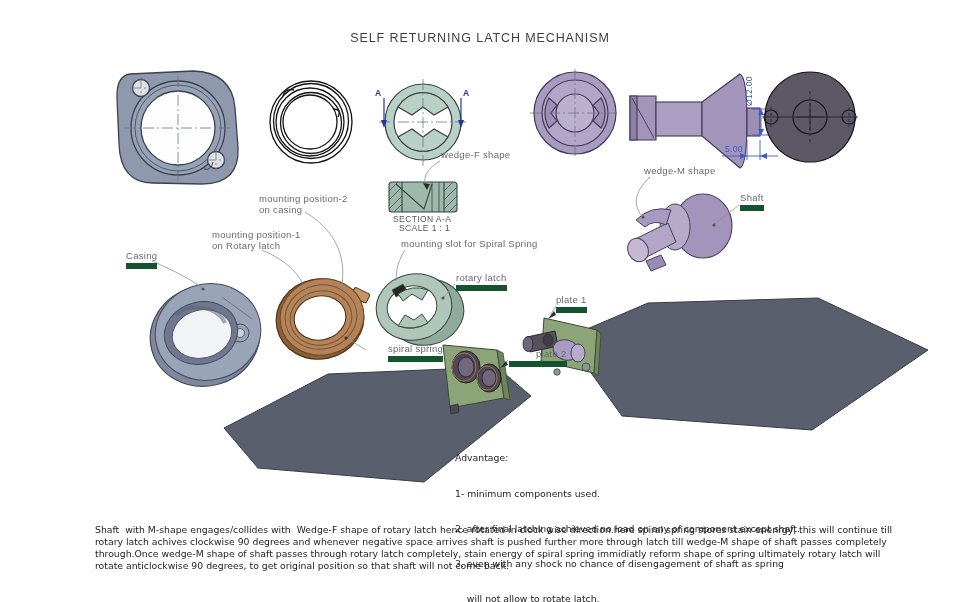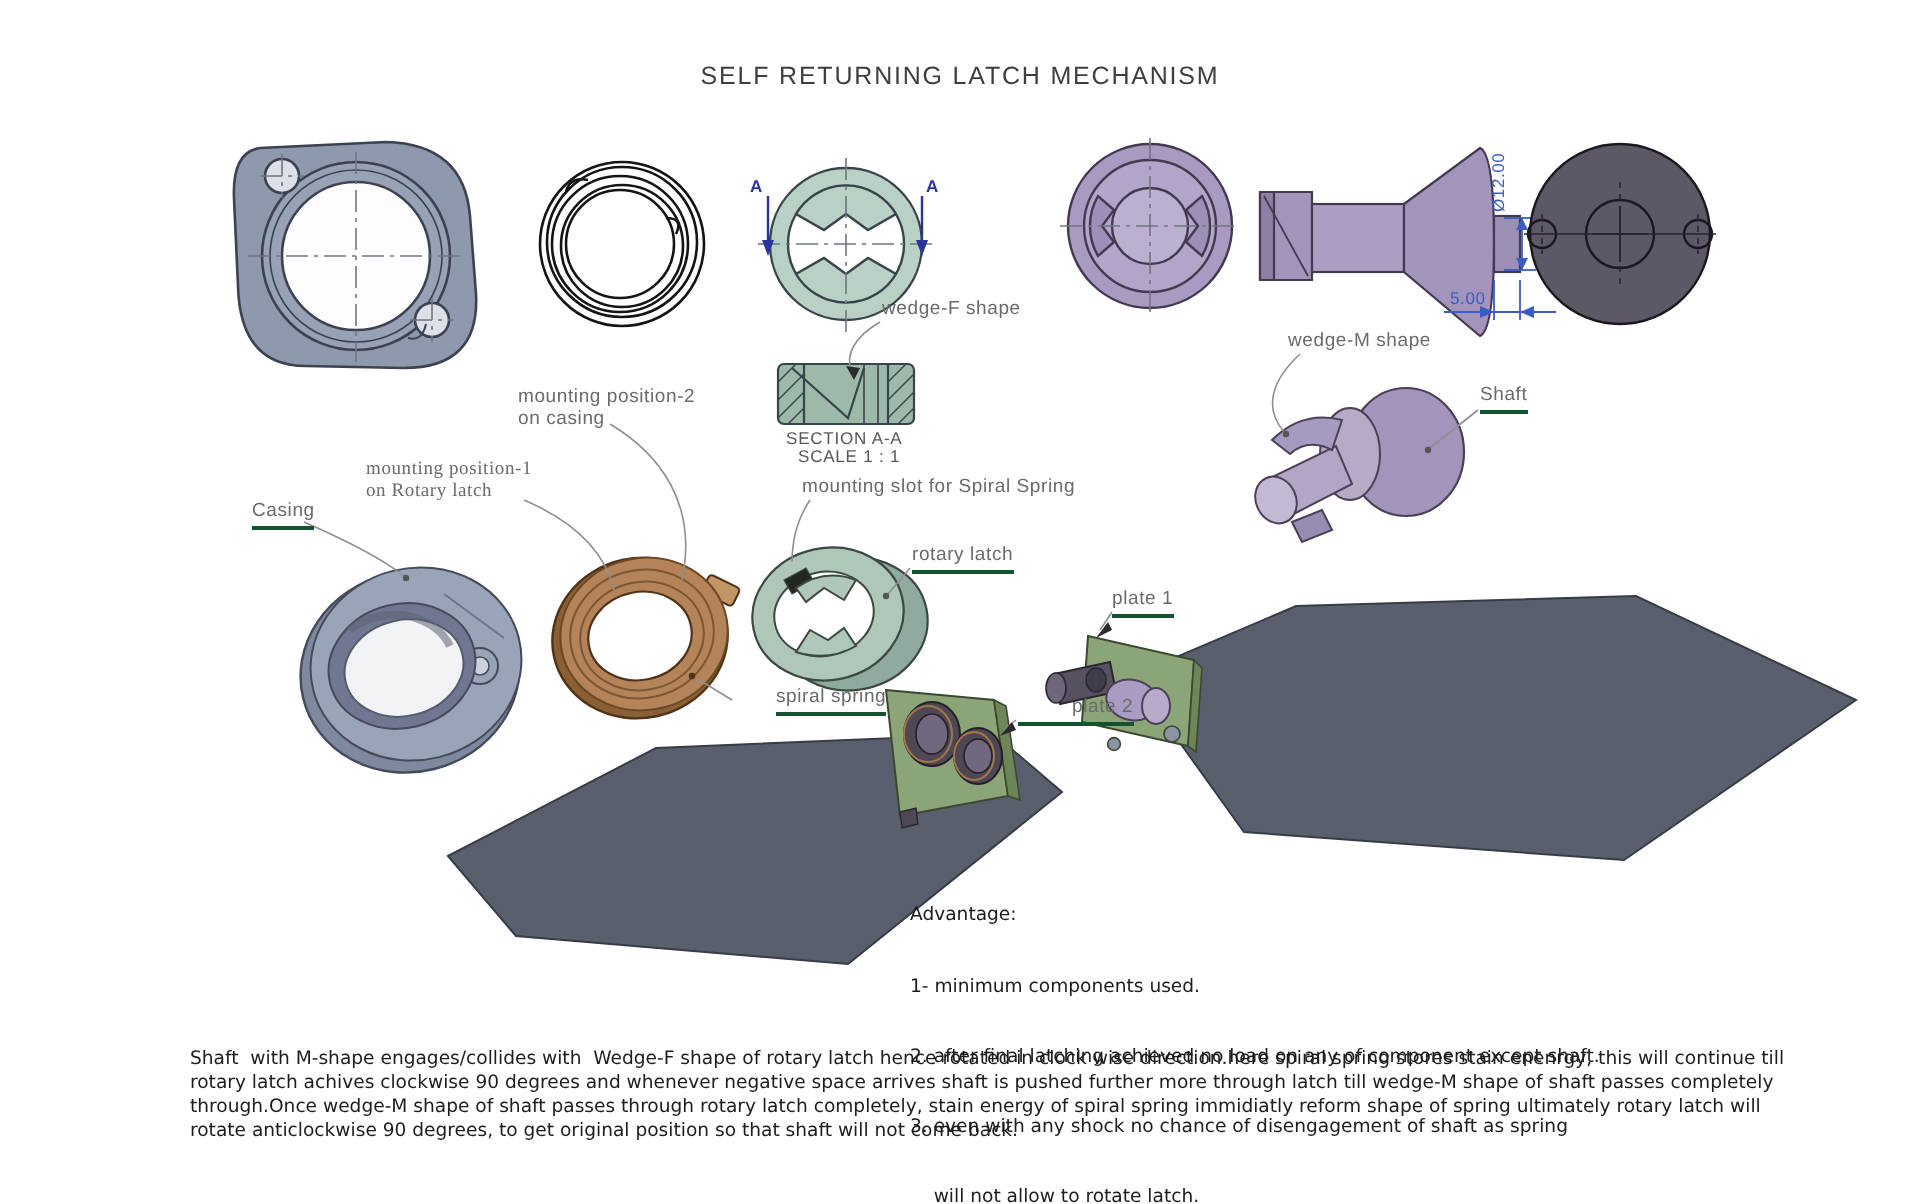--- a/index.html
+++ b/index.html
@@ -3,21 +3,21 @@
 <meta charset="utf-8">
 <style>
   html,body{margin:0;padding:0;background:#fff;}
   body{width:960px;height:602px;position:relative;overflow:hidden;
        font-family:"Liberation Sans",sans-serif;}
   svg.art{position:absolute;left:0;top:0;}
   .title{position:absolute;left:0;right:0;top:31px;text-align:center;
          font-size:12.5px;letter-spacing:.9px;color:#3e3e3e;}
   .lbl{position:absolute;font-size:9.5px;color:#6a6a6a;letter-spacing:.3px;
        white-space:nowrap;line-height:10.5px;}
-  .u{border-bottom:2px solid #14532d;padding-bottom:1px;}
+  .u{border-bottom:6px solid #14532d;padding-bottom:1px;}
   .small{font-size:8.5px;color:#585858;letter-spacing:.4px;}
   .dim{position:absolute;font-size:8.5px;color:#3b5cc5;white-space:nowrap;letter-spacing:.3px;}
   .marker{position:absolute;font-size:8.5px;font-weight:bold;color:#27349b;}
   .adv{position:absolute;left:455px;top:429px;font-family:"DejaVu Sans",sans-serif;
        font-size:9.3px;color:#1d1d1d;line-height:11.7px;white-space:pre;}
   .desc{position:absolute;left:95px;top:524px;width:802px;
         font-family:"DejaVu Sans",sans-serif;font-size:9.3px;color:#1d1d1d;
         line-height:11.9px;white-space:pre-wrap;}
 </style>
 </head>
@@ -234,21 +234,21 @@
 <div class="marker" style="left:463px;top:88px;">A</div>
 
 <div class="lbl" style="left:441px;top:150px;">wedge-F shape</div>
 <div class="lbl small" style="left:393px;top:214px;">SECTION A-A</div>
 <div class="lbl small" style="left:399px;top:223px;">SCALE 1 : 1</div>
 
 <div class="lbl" style="left:259px;top:194px;">
   <div>mounting position-2</div>
   <div>on casing</div>
 </div>
-<div class="lbl" style="left:183px;top:230px;font-family:Liberation Serif, serif;">
+<div class="lbl" style="left:212px;top:230px;">
   <div>mounting position-1</div>
   <div>on Rotary latch</div>
 </div>
 
 <div class="lbl u" style="left:126px;top:251px;text-align:center;">Casing</div>
 <div class="lbl" style="left:401px;top:239px;">mounting slot for Spiral Spring</div>
 <div class="lbl u" style="left:456px;top:273px;">rotary latch</div>
 <div class="lbl u" style="left:367px;top:344px;margin-left:21px;">spiral spring</div>
 <div class="lbl" style="left:644px;top:166px;">wedge-M shape</div>
 <div class="lbl u" style="left:740px;top:193px;">Shaft</div>

